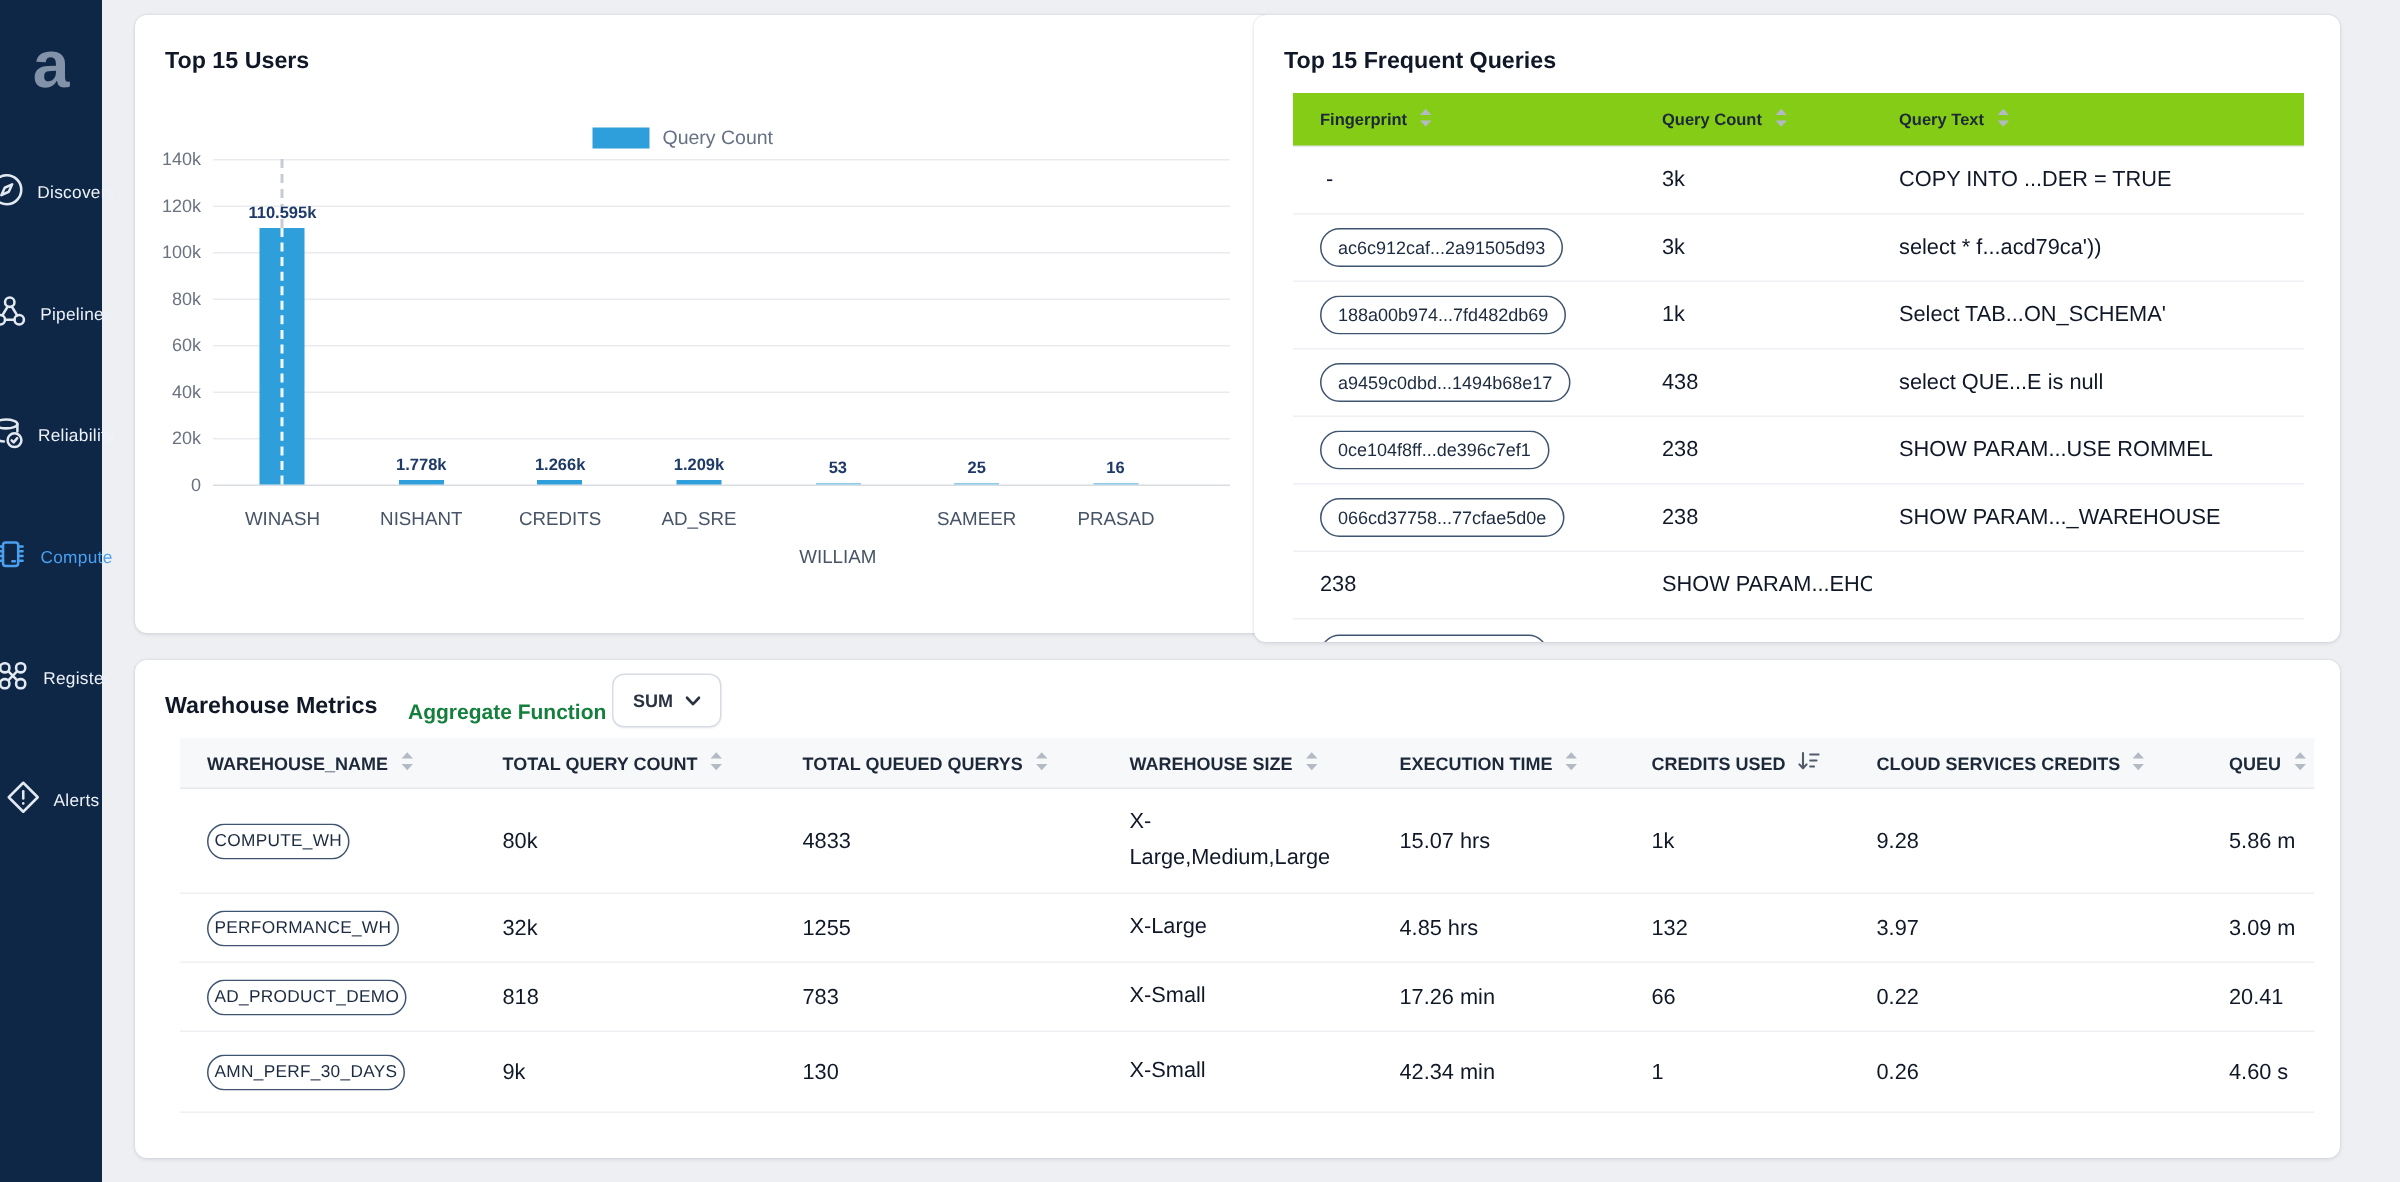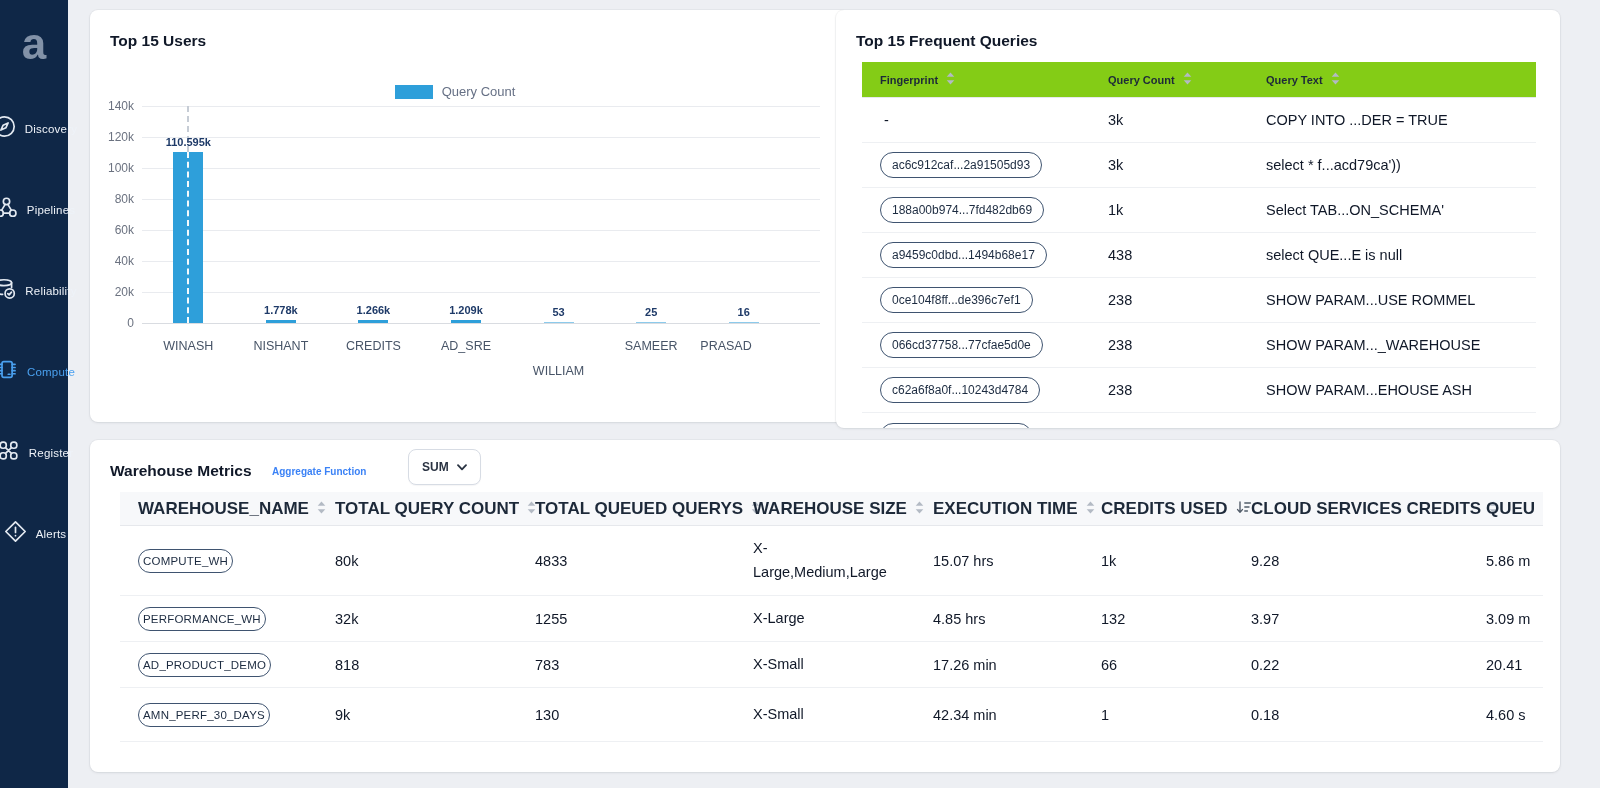--- a/index.html
+++ b/index.html
@@ -65,35 +65,35 @@
   .qt-row .cell { padding-left:18px; white-space:nowrap; overflow:hidden; }
   .pill {
     display:inline-block; border:1.3px solid #3f5470; border-radius:15px;
     padding:5px 11px; font-size:12px; color:#1c2b40; background:#fff; white-space:nowrap;
     cursor:pointer;
   }
   .qt-row.partial { border-bottom:none; height:45px; align-items:start; }
   .qt-row.partial .pill { margin-top:10px; width:152px; height:26px; }
 
   
-  .agg-label { position:absolute; left:182px; top:26px; font-size:10px; font-weight:600; color:#3b82f6; }
+  .agg-label { position:absolute; left:182px; top:26px; font-size:14px; font-weight:600; color:#15803d; }
   .agg-btn {
     position:absolute; left:318px; top:9px; height:36px; padding:0 13px;
     display:flex; align-items:center; gap:8px; background:#fff;
     border:1px solid #d7dce4; border-radius:8px; font-size:12px; font-weight:700; color:#2a3342;
     cursor:pointer; box-shadow:0 1px 1px rgba(15,23,42,.04);
   }
   .wt { position:absolute; left:30px; top:52px; width:1423px; overflow:hidden; }
   .wt-header, .wt-row {
     display:grid; grid-template-columns:197px 200px 218px 180px 168px 150px 235px 160px;
     align-items:center;
   }
   .wt-header {
     background:#f7f8fa; height:34px; border-bottom:1px solid #e6e8ec;
-    font-size:17px; font-weight:700; color:#1d2939;
+    font-size:12px; font-weight:700; color:#1d2939;
   }
   .wt-header .hcell { display:flex; align-items:center; gap:8px; padding-left:18px; white-space:nowrap; cursor:pointer; }
   .wt-row { min-height:46px; border-bottom:1px solid #eef0f3; font-size:14.5px; color:#101828; }
   .wt-row.tall { min-height:70px; }
   .wt-row:last-child { min-height:54px; }
   .wt-row .cell { padding-left:18px; white-space:nowrap; overflow:hidden; }
   .wt-row .cell.wrap { white-space:normal; padding-right:44px; line-height:1.6; overflow:visible; }
   .pill.small { font-size:11.5px; letter-spacing:.2px; padding:5px 4px; }
 </style>
 </head>
@@ -213,21 +213,21 @@
       <div class="bar-label" style="left: 331px; top: 294px;">1.209k</div>
       <div class="xtick" style="left: 330px;">AD_SRE</div>
       <div class="chart-bar" style="left: 453.571px; top: 312px; height: 1px; opacity: 0.55;"></div>
       <div class="bar-label" style="left: 423.571px; top: 296px;">53</div>
       <div class="xtick" style="left: 422.571px; margin-top: 25px;">WILLIAM</div>
       <div class="chart-bar" style="left: 546.143px; top: 312px; height: 1px; opacity: 0.55;"></div>
       <div class="bar-label" style="left: 516.143px; top: 296px;">25</div>
       <div class="xtick" style="left: 515.143px;">SAMEER</div>
       <div class="chart-bar" style="left: 638.714px; top: 312px; height: 1px; opacity: 0.55;"></div>
       <div class="bar-label" style="left: 608.714px; top: 296px;">16</div>
-      <div class="xtick" style="left: 590px;">PRASAD</div>
+      <div class="xtick" style="left: 608px;">PRASAD</div>
     </div>
 </section>
 
 <section class="card" id="queries-card">
   <div class="card-title">Top 15 Frequent Queries</div>
   <div class="qt">
     <div class="qt-header" id="qt-header">
         <div class="hcell">
           <span>Fingerprint</span>
           <span><svg width="9" height="13" viewBox="0 0 9 13">
@@ -275,21 +275,20 @@
           <div class="cell"><span class="pill">0ce104f8ff...de396c7ef1</span></div>
           <div class="cell">238</div>
           <div class="cell">SHOW PARAM...USE ROMMEL</div>
         </div>
         <div class="qt-row">
           <div class="cell"><span class="pill">066cd37758...77cfae5d0e</span></div>
           <div class="cell">238</div>
           <div class="cell">SHOW PARAM..._WAREHOUSE</div>
         </div>
         <div class="qt-row">
-          <div class="cell"><span class="pill">c62a6f8a0f...10243d4784</span></div>
           <div class="cell">238</div>
           <div class="cell">SHOW PARAM...EHOUSE ASH</div>
         </div>
         <div class="qt-row partial">
           <div class="cell"><span class="pill">&nbsp;</span></div>
         </div>
       </div>
   </div>
 </section>
 
@@ -394,18 +393,18 @@
           <div class="cell">0.22</div>
           <div class="cell">20.41</div>
         </div>
         <div class="wt-row">
           <div class="cell"><span class="pill small">AMN_PERF_30_DAYS</span></div>
           <div class="cell">9k</div>
           <div class="cell">130</div>
           <div class="cell wrap">X-Small</div>
           <div class="cell">42.34 min</div>
           <div class="cell">1</div>
-          <div class="cell">0.18</div>
+          <div class="cell">0.26</div>
           <div class="cell">4.60 s</div>
         </div>
       </div>
   </div>
 </section>
 
 </body></html>

